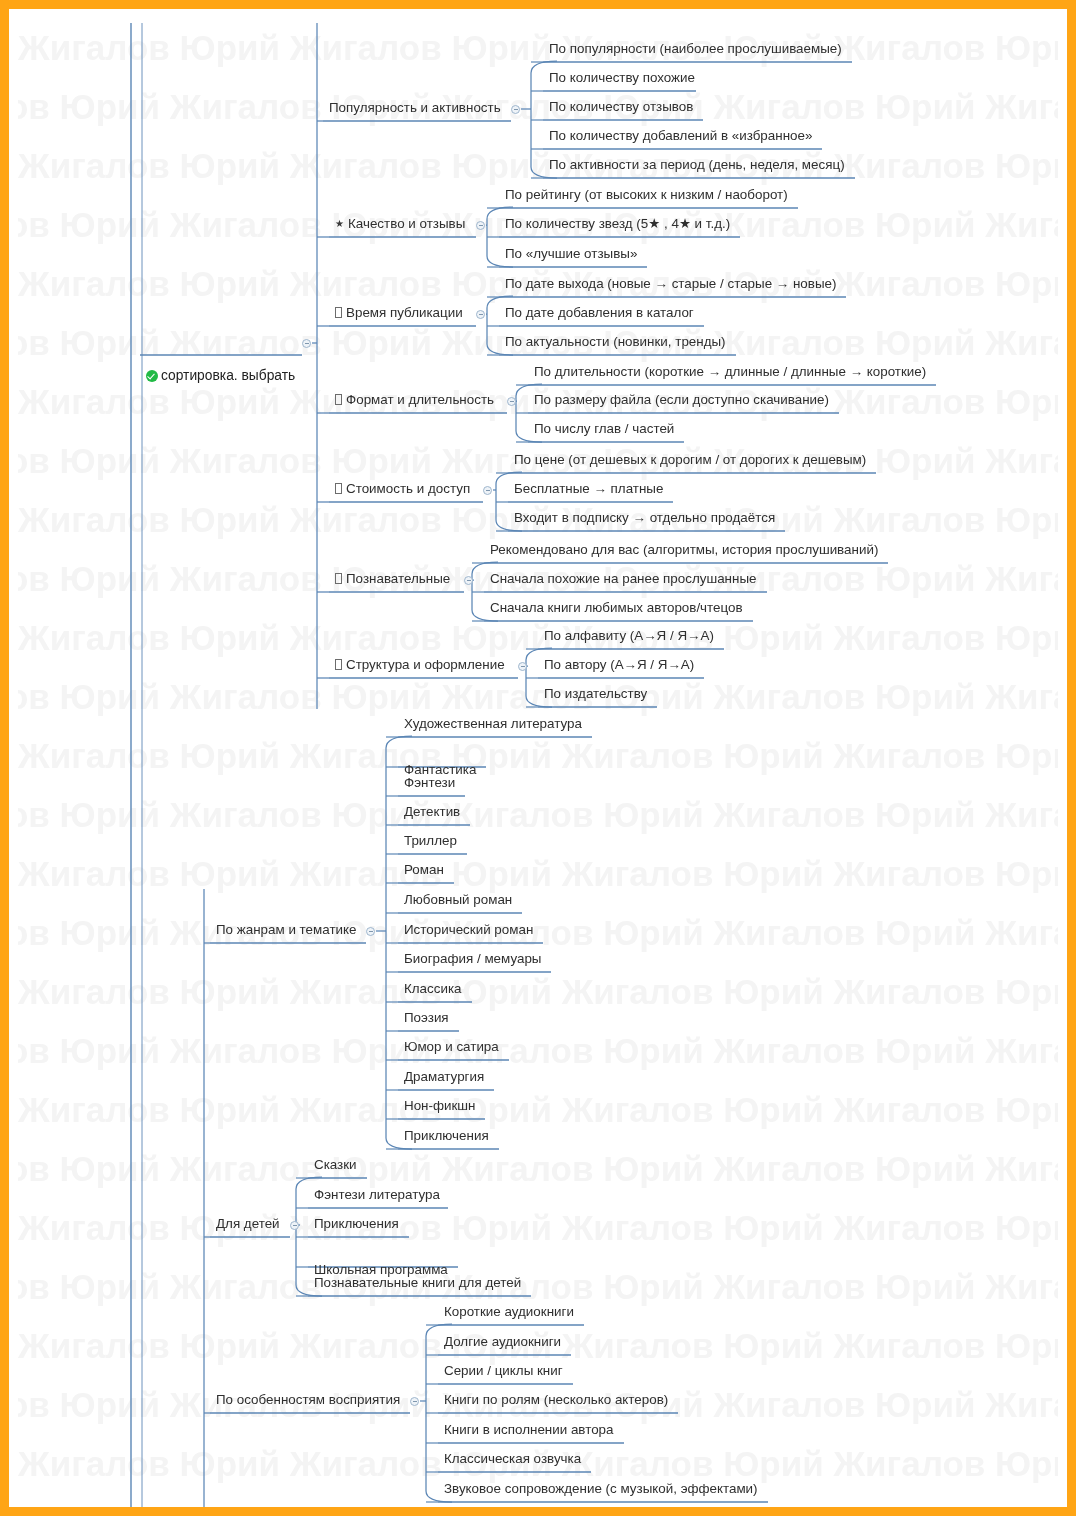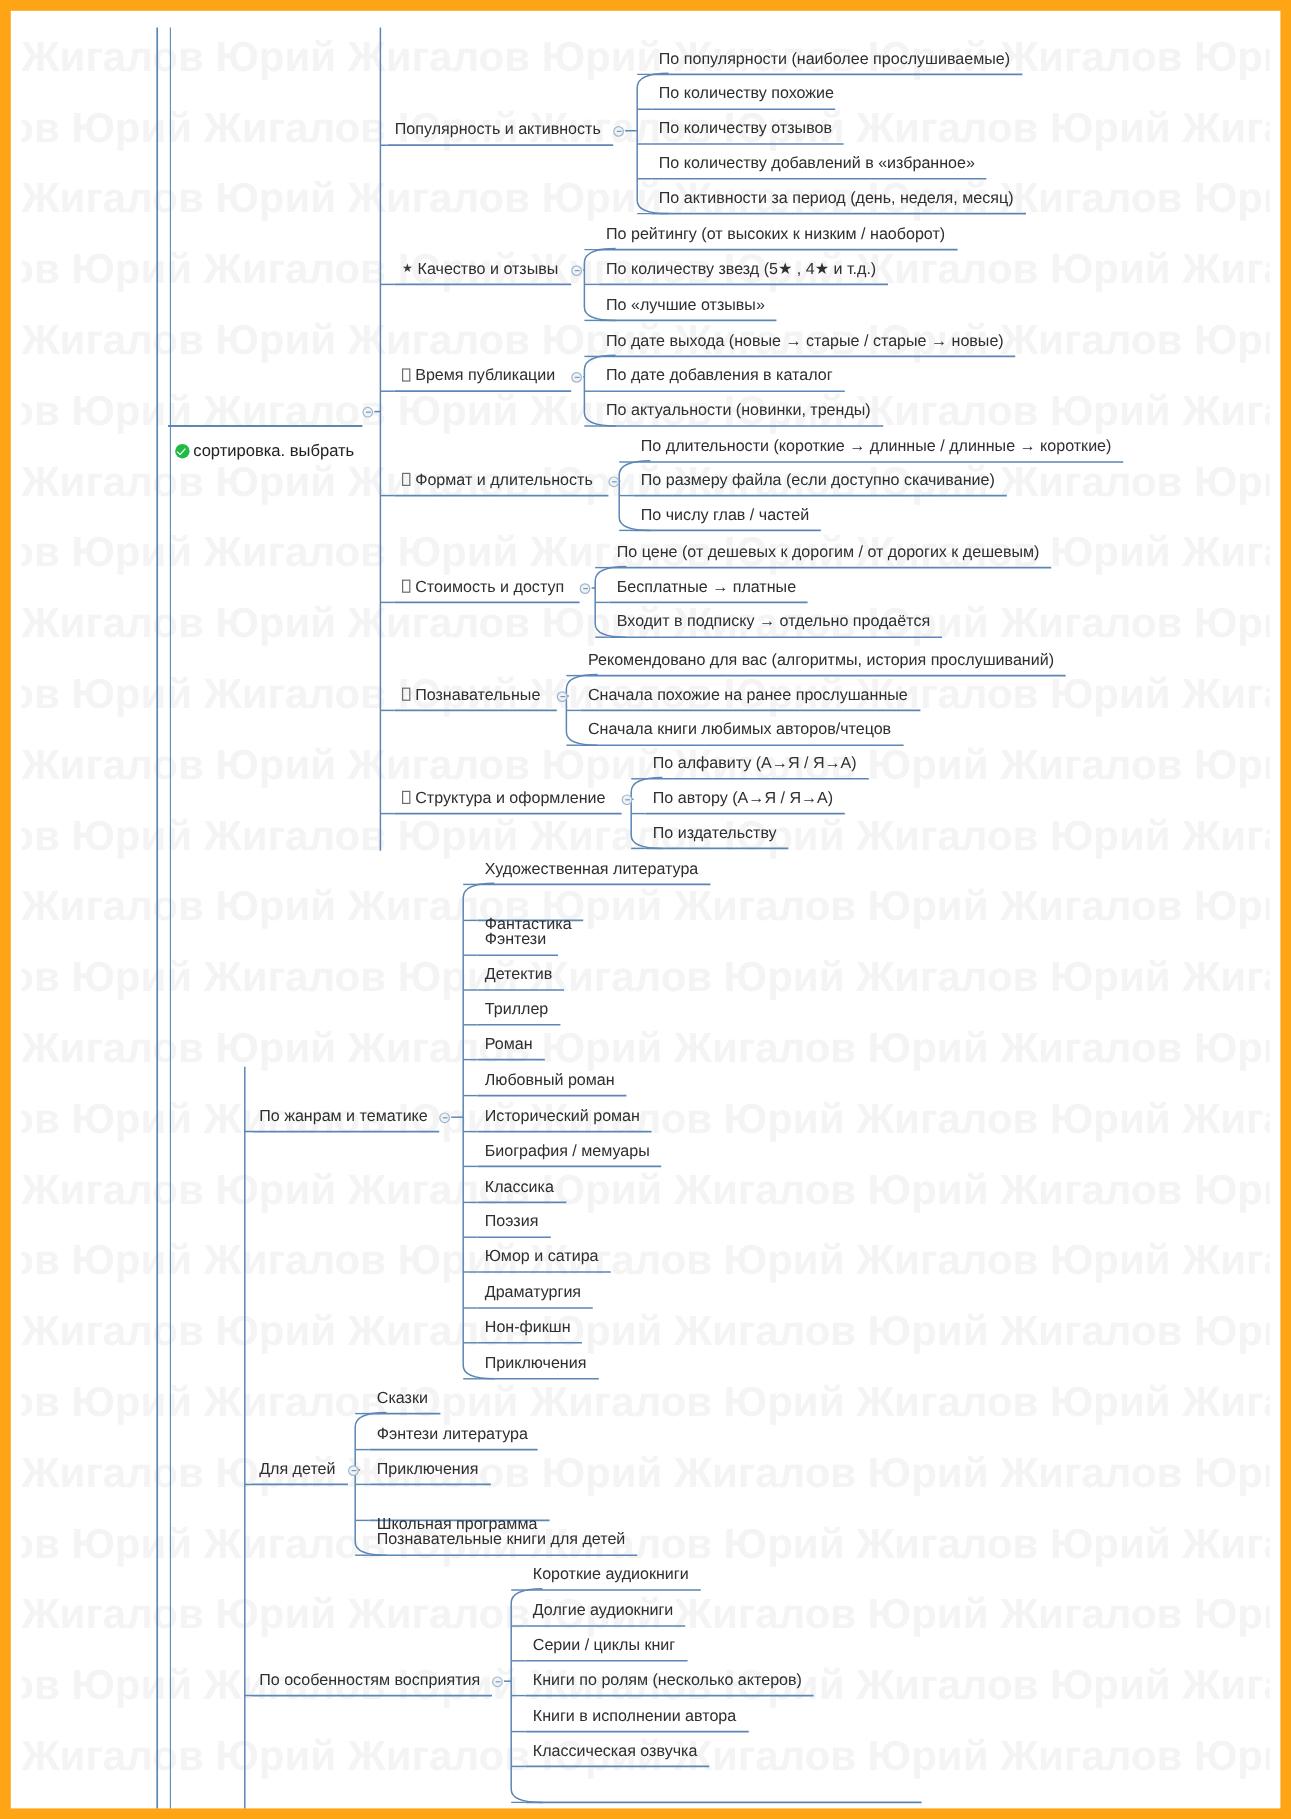--- a/index.html
+++ b/index.html
@@ -358,14 +358,15 @@
       <div class="node" style="left: 301px; top: 1235px; margin-top: 16px;"><span class="lbl">Школьная программа</span></div>
       <div class="node" style="left: 301px; top: 1264px;"><span class="lbl">Познавательные книги для детей</span></div>
       <div class="node" style="left: 203px; top: 1381px;"><span class="lbl">По особенностям восприятия</span></div>
       <div class="toggle" style="left: 401px; top: 1387.5px;"></div>
       <div class="node" style="left: 431px; top: 1293px;"><span class="lbl">Короткие аудиокниги</span></div>
       <div class="node" style="left: 431px; top: 1323px;"><span class="lbl">Долгие аудиокниги</span></div>
       <div class="node" style="left: 431px; top: 1352px;"><span class="lbl">Серии / циклы книг</span></div>
       <div class="node" style="left: 431px; top: 1381px;"><span class="lbl">Книги по ролям (несколько актеров)</span></div>
       <div class="node" style="left: 431px; top: 1411px;"><span class="lbl">Книги в исполнении автора</span></div>
       <div class="node" style="left: 431px; top: 1440px;"><span class="lbl">Классическая озвучка</span></div>
+      <div class="node" style="left: 431px; top: 1470px;"><span class="lbl">Звуковое сопровождение (с музыкой, эффектами)</span></div>
     </div>
 </div>
 
 </body></html>

